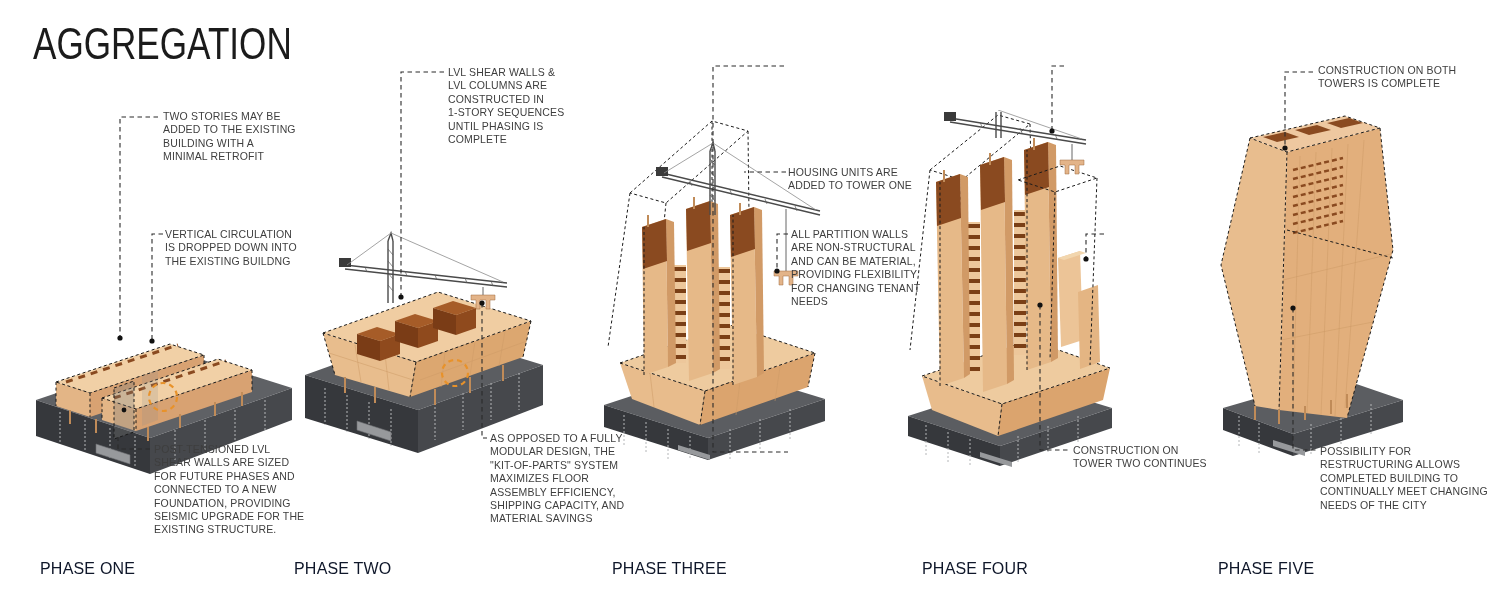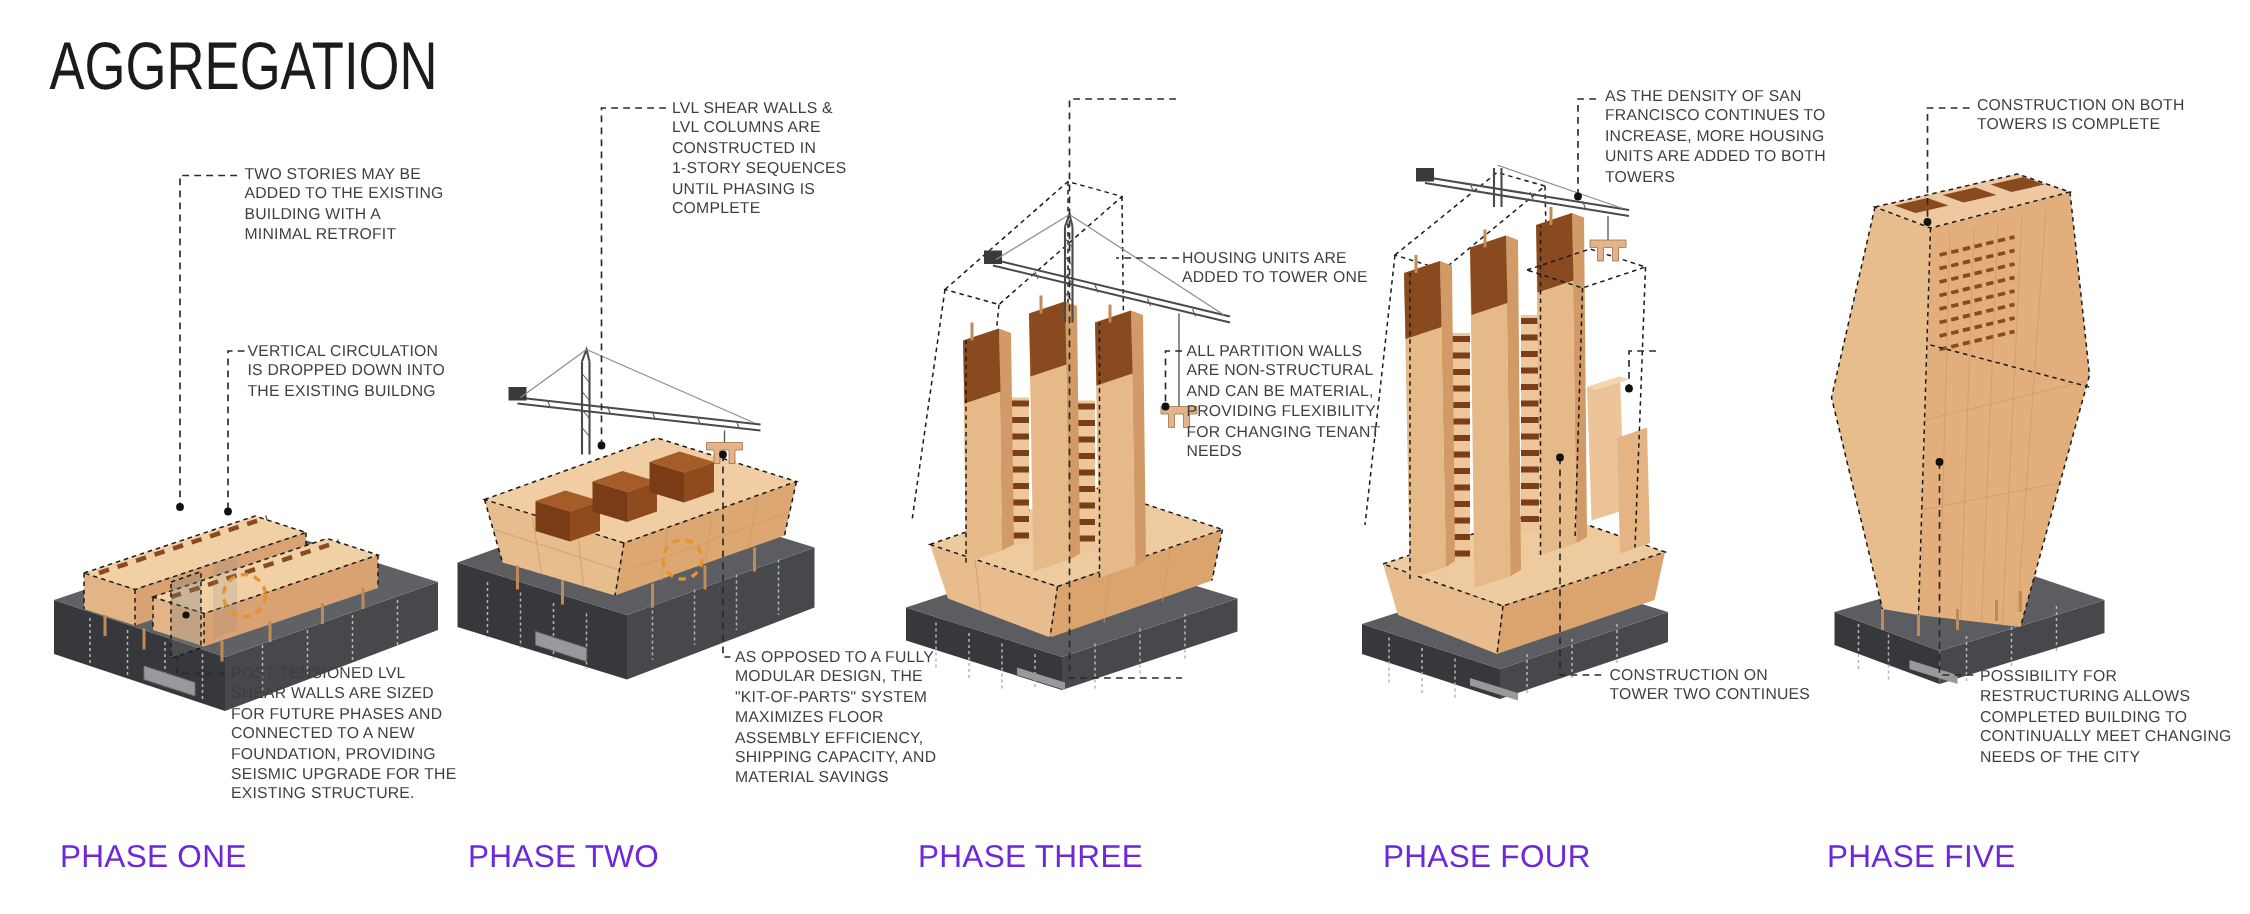--- a/index.html
+++ b/index.html
@@ -25,22 +25,22 @@
   #a-p3-0{left:788px;top:60px}
   #a-p3-1{left:788px;top:166px}
   #a-p3-2{left:791px;top:228px}
   #a-p3-3{left:792px;top:444px}
   #a-p4-0{left:1070px;top:58px}
   #a-p4-1{left:1108px;top:227px}
   #a-p4-2{left:1073px;top:444px}
   #a-p5-0{left:1318px;top:64px}
   #a-p5-1{left:1320px;top:445px}
   
-  .phase-label{position:absolute;top:560px;font-size:21px;color:#6d28d9;letter-spacing:.2px;white-space:nowrap;}
-  #lbl-0{left:40px}#lbl-1{left:312px}#lbl-2{left:612px}#lbl-3{left:922px}#lbl-4{left:1218px}
+  .phase-label{position:absolute;top:560px;font-size:16px;color:#0f172a;letter-spacing:.2px;white-space:nowrap;}
+  #lbl-0{left:40px}#lbl-1{left:294px}#lbl-2{left:612px}#lbl-3{left:922px}#lbl-4{left:1218px}
   
   .fig{position:absolute;}
   #fig1{left:30px;top:292px;width:280px;height:185px}
   #fig2{left:295px;top:225px;width:255px;height:250px}
   #fig3{left:590px;top:115px;width:240px;height:345px}
   #fig4{left:900px;top:110px;width:220px;height:360px}
   #fig5{left:1195px;top:110px;width:215px;height:360px}
   #leaders{position:absolute;left:0;top:0;width:1500px;height:609px;pointer-events:none;}
   
   .dash{fill:none;stroke:#1b1b1b;stroke-width:1;stroke-dasharray:3 2.6}
@@ -440,25 +440,20 @@
 SHIPPING CAPACITY, AND
 MATERIAL SAVINGS</div>
   <div class="ann" id="a-p3-1">HOUSING UNITS ARE
 ADDED TO TOWER ONE</div>
   <div class="ann" id="a-p3-2">ALL PARTITION WALLS
 ARE NON-STRUCTURAL
 AND CAN BE MATERIAL,
 PROVIDING FLEXIBILITY
 FOR CHANGING TENANT
 NEEDS</div>
-  <div class="ann" id="a-p4-0">AS THE DENSITY OF SAN
-FRANCISCO CONTINUES TO
-INCREASE, MORE HOUSING
-UNITS ARE ADDED TO BOTH
-TOWERS</div>
   <div class="ann" id="a-p4-2">CONSTRUCTION ON
 TOWER TWO CONTINUES</div>
   <div class="ann" id="a-p5-0">CONSTRUCTION ON BOTH
 TOWERS IS COMPLETE</div>
   <div class="ann" id="a-p5-1">POSSIBILITY FOR
 RESTRUCTURING ALLOWS
 COMPLETED BUILDING TO
 CONTINUALLY MEET CHANGING
 NEEDS OF THE CITY</div>
 

